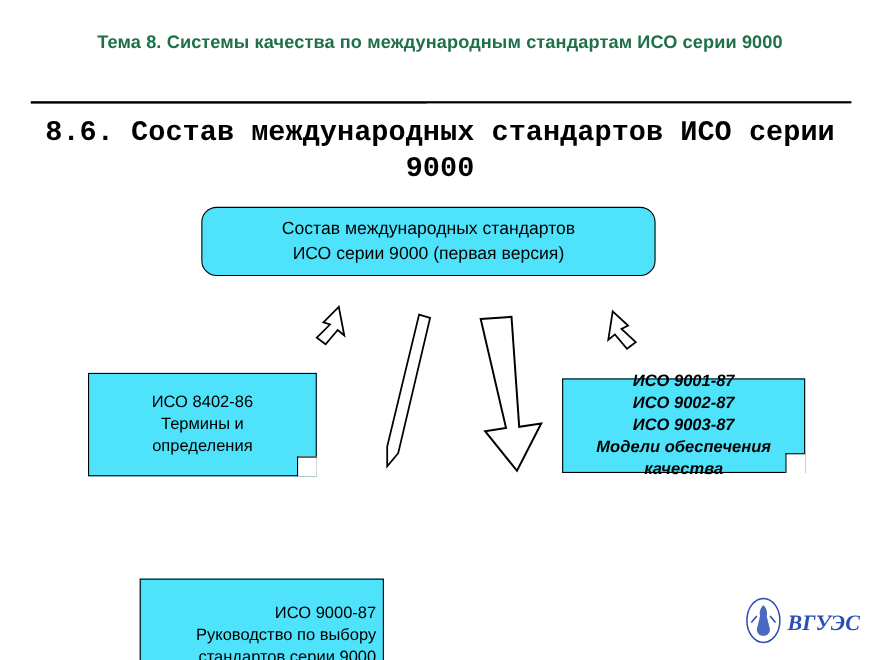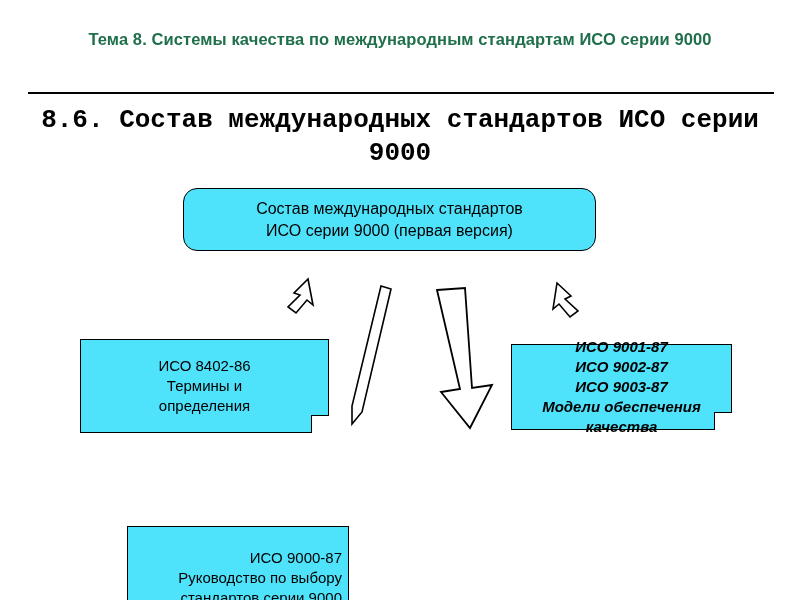--- a/index.html
+++ b/index.html
@@ -122,21 +122,21 @@
   <div class="rule"></div>
   <div class="rule thin"></div>
 
   <div class="main-title">8.6. Состав международных стандартов ИСО серии 9000</div>
 
   <div class="box rounded" style="left:183px; top:188px; width:413px; height:63px;">
     <span class="box-text">Состав международных стандартов
 ИСО серии 9000 (первая версия)</span>
   </div>
 
-  <div class="box fold" style="left:80px; top:339px; width:249px; height:94px;">
+  <div class="box fold" style="left:80px; top:339px; width:208px; height:94px;">
     <span class="box-text">ИСО 8402-86
 Термины и
 определения</span>
   </div>
 
   <div class="box fold bold" style="left:511px; top:344px; width:221px; height:86px;font-style:italic;">
     <span class="box-text">ИСО 9001-87
 ИСО 9002-87
 ИСО 9003-87
 Модели обеспечения
@@ -162,14 +162,24 @@
 
     <g>
       <polygon points="437,290 465,288 472,388 492,385 470,428 441,392 460,389" fill="#ffffff" stroke="#000000" stroke-width="1.8" stroke-linejoin="miter"></polygon>
     </g>
 
     <g>
       <polygon points="557,283 571,296 565,299 578,311 570,317 559,304 553,309" fill="#ffffff" stroke="#000000" stroke-width="1.6" stroke-linejoin="miter"></polygon>
     </g>
   </svg>
 
+  <div class="logo">
+    <svg viewBox="0 0 112 46" width="112" height="46" xmlns="http://www.w3.org/2000/svg">
+      <g>
+        <ellipse cx="24" cy="22" rx="15" ry="20" fill="none" stroke="#2B4FB5" stroke-width="1.4"></ellipse>
+        <path d="M24 8 c-3 3 -4 7 -3 10 l-3 12 c0 3 2 6 6 6 c4 0 6 -3 6 -6 l-3 -12 c1 -3 0 -7 -3 -10 z" fill="#2B4FB5" opacity="0.85"></path>
+        <path d="M18 18 l-5 6 M30 18 l5 6" stroke="#2B4FB5" stroke-width="1.4" fill="none"></path>
+      </g>
+      <text x="46" y="31" font-family="Liberation Serif, serif" font-size="20" font-weight="bold" font-style="italic" fill="#2B4FB5">ВГУЭС</text>
+    </svg>
+  </div>
 
 </div>
 
 </body></html>

